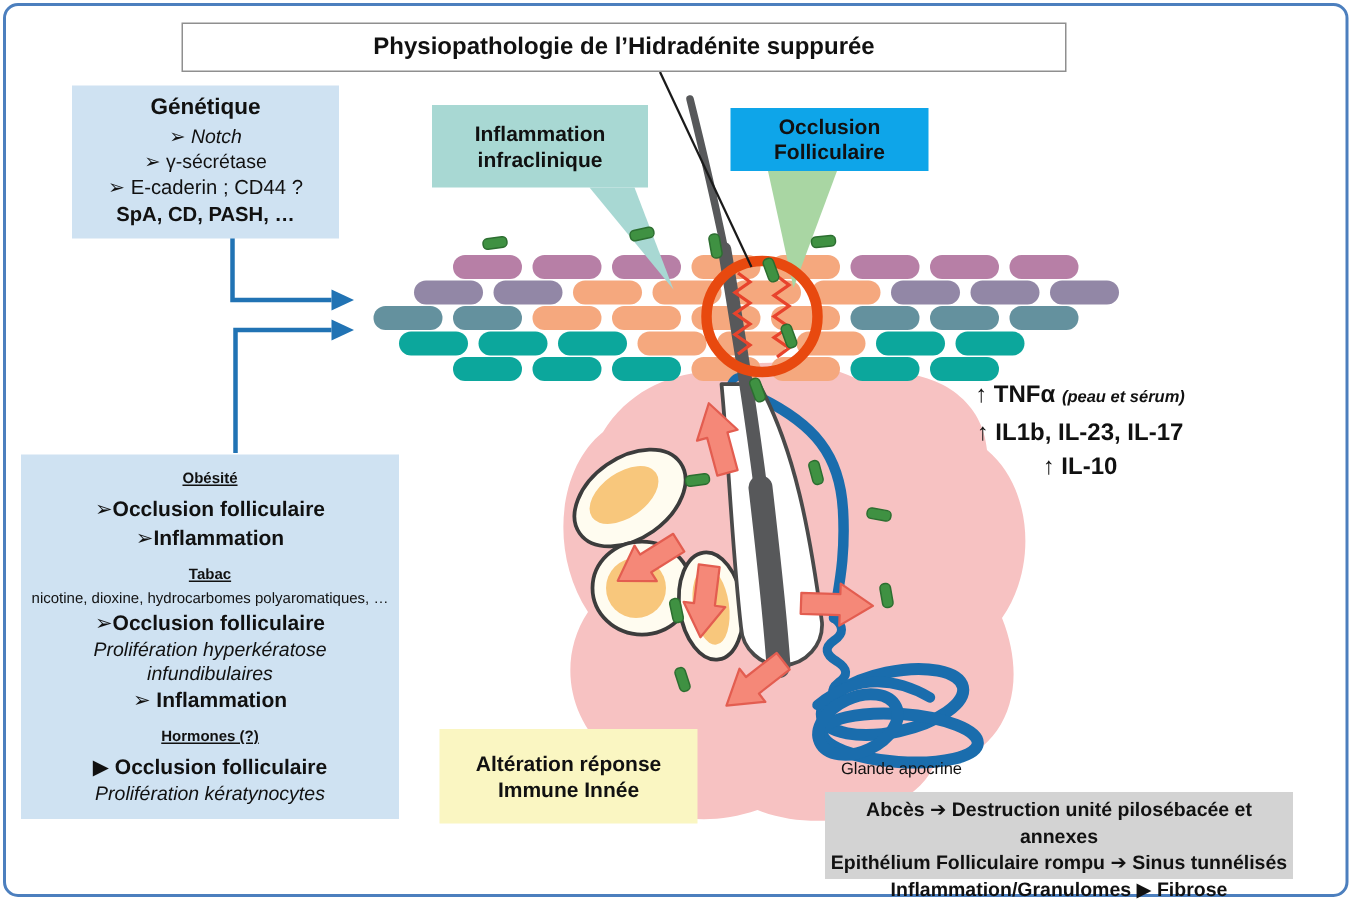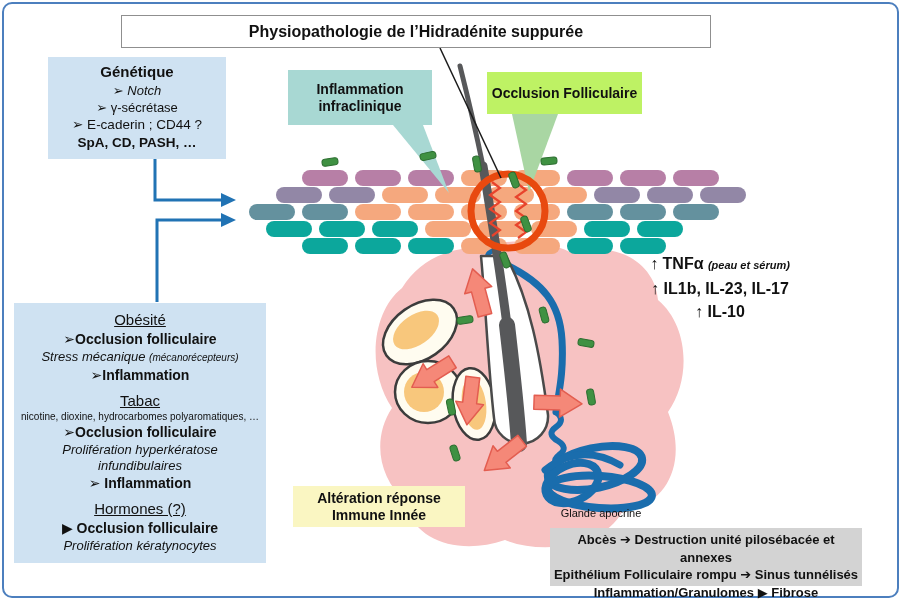--- a/index.html
+++ b/index.html
@@ -13,29 +13,29 @@
   .blue-box{background:#cfe2f2;text-align:center;}
   .gen-box{left:48px;top:57px;width:178px;padding:5px 2px 7px;}
   .gen-h{font-size:15px;font-weight:bold;line-height:20px;}
   .gen-i0{font-size:13px;font-weight:normal;font-style:italic;line-height:17px;}
   .gen-i1{font-size:13px;font-weight:normal;line-height:17px;}
   .gen-i2{font-size:13.5px;line-height:18px;}
   .gen-i3{font-size:13.5px;font-weight:bold;line-height:18px;}
   .callout{display:flex;align-items:center;justify-content:center;text-align:center;
     font-weight:bold;font-size:14px;line-height:17px;}
   .inf-box{left:288px;top:70px;width:144px;height:55px;background:#a8d8d3;}
-  .occ-box{left:487px;top:72px;width:155px;height:42px;background:#bef264;}
+  .occ-box{left:487px;top:72px;width:132px;height:42px;background:#0ea5e9;}
   .left-box{left:14px;top:303px;width:252px;padding:7px 2px 9px;}
-  .sec-h{font-size:15px;font-weight:normal;text-decoration:underline;line-height:20px;margin-top:6px;}
+  .sec-h{font-size:10px;font-weight:bold;text-decoration:underline;line-height:20px;margin-top:6px;}
   .sec-h.first{margin-top:0;}
   .b-line{font-size:14px;font-weight:bold;line-height:19px;}
   .i-line{font-size:13px;font-style:italic;line-height:16px;}
   .small-note{font-size:10px;font-style:italic;}
   .tiny-line{font-size:10px;line-height:12px;}
-  .yellow-box{left:293px;top:486px;width:172px;height:41px;background:#faf6c2;}
+  .yellow-box{left:293px;top:486px;width:172px;height:63px;background:#faf6c2;}
   .cyto{left:600px;top:252px;width:240px;text-align:center;z-index:2;}
   .cyto-main{font-size:16px;font-weight:bold;line-height:23px;}
   .cyto-note{font-size:11px;font-weight:bold;font-style:italic;}
   .gland-label{left:546px;top:507px;width:110px;text-align:center;font-size:11px;z-index:2;}
   .gray-box{left:550px;top:528px;width:312px;height:58px;background:#d3d3d3;text-align:center;
     font-size:13px;font-weight:bold;line-height:17.5px;padding-top:3px;}
 </style>
 </head>
 <body>
 
@@ -182,23 +182,20 @@
     <span>Inflammation infraclinique</span>
   </div>
 
   <div class="tbox callout occ-box">
     <span>Occlusion Folliculaire</span>
   </div>
 
   <div class="tbox blue-box left-box">
     <div class="sec-h first">Obésité</div>
     <div class="b-line">➢Occlusion folliculaire</div>
-    <div class="i-line">
-      <span>Stress mécanique </span><span class="small-note">(mécanorécepteurs)</span>
-    </div>
     <div class="b-line">➢Inflammation</div>
 
     <div class="sec-h">Tabac</div>
     <div class="tiny-line">nicotine, dioxine, hydrocarbomes polyaromatiques, …</div>
     <div class="b-line">➢Occlusion folliculaire</div>
     <div class="i-line" style="width:200px;margin:0 auto;">Prolifération hyperkératose infundibulaires</div>
     <div class="b-line">➢ Inflammation</div>
 
     <div class="sec-h">Hormones (?)</div>
     <div class="b-line">▶ Occlusion folliculaire</div>

